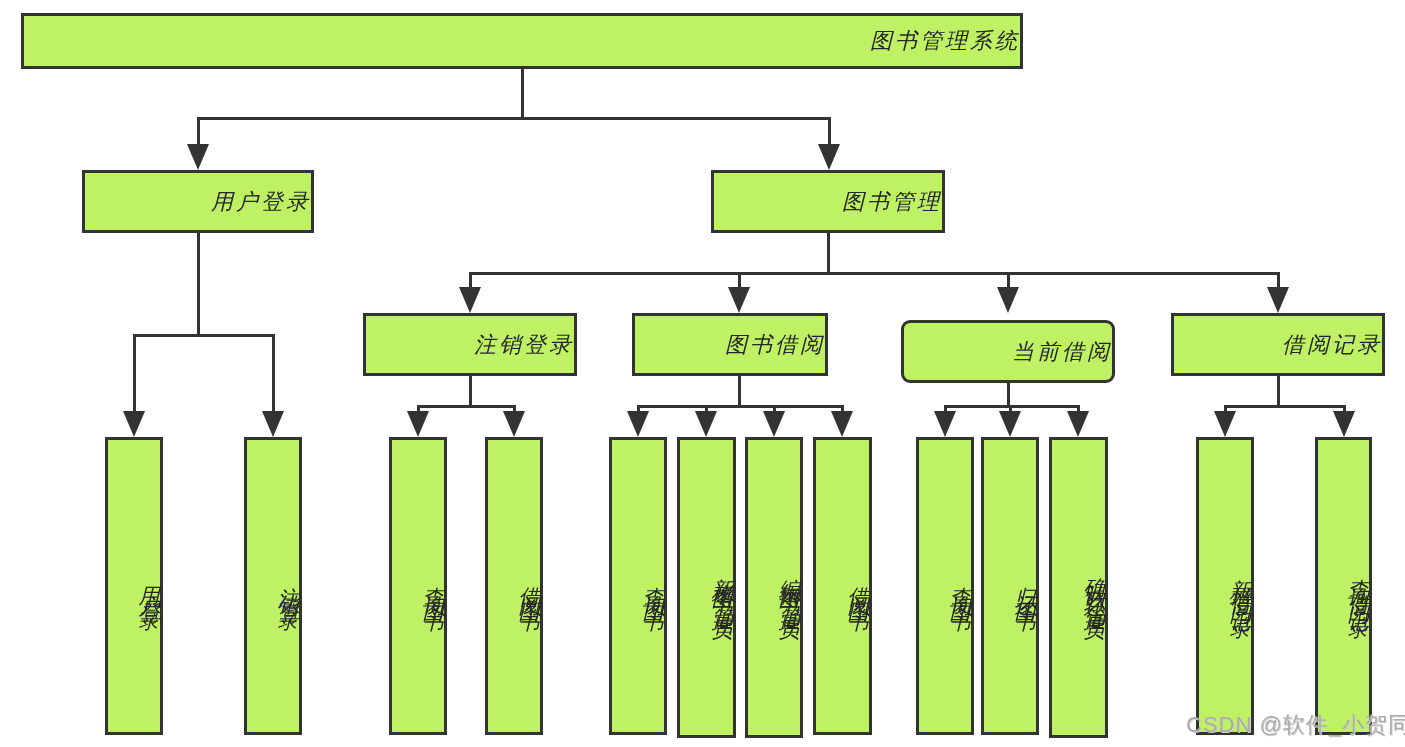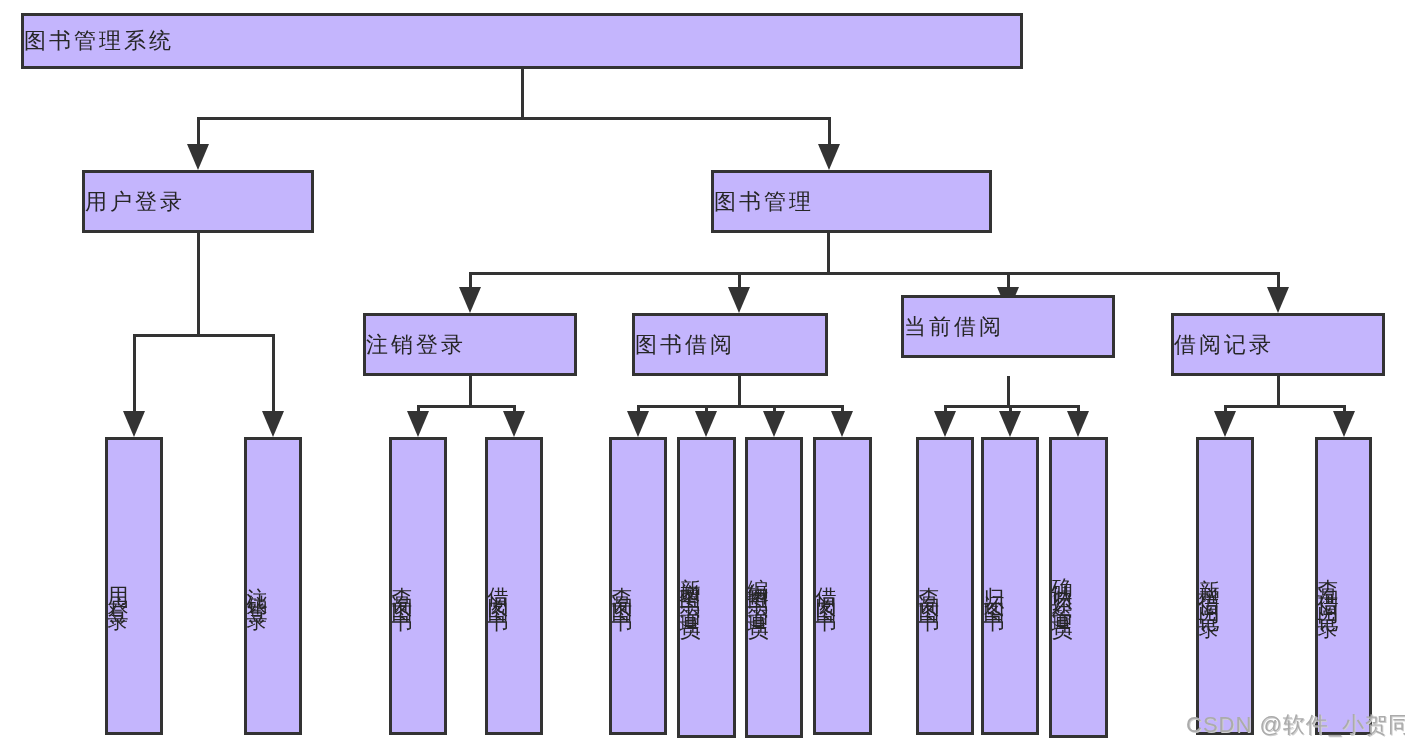--- a/index.html
+++ b/index.html
@@ -6,27 +6,28 @@
   #canvas{
     position:relative;
     width:1405px;height:747px;
     background:#ffffff;
     font-family:"Liberation Sans","DejaVu Sans",sans-serif;
     overflow:hidden;
   }
   .node{
     position:absolute;
     box-sizing:border-box;
-    background:#c4b5fd;
+    background:#bef264;
     border:3px solid #333333;
     display:flex;
     align-items:center;
-    justify-content:flex-start;
+    justify-content:flex-end;
     color:#262626;
     z-index:2;
+    font-style:italic;
   }
   .node span{
     font-size:22px;
     letter-spacing:3px;
     white-space:nowrap;
   }
   .node.vert span{
     writing-mode:vertical-rl;
     font-size:21px;
     letter-spacing:8px;
@@ -65,30 +66,30 @@
 <body>
 
 <div id="canvas">
   <div class="watermark">CSDN @软件_小贺同学</div>
 <div class="node" style="left: 21px; top: 13px; width: 1002px; height: 56px;">
       <span>图书管理系统</span>
     </div>
     <div class="node" style="left: 82px; top: 170px; width: 232px; height: 63px;">
       <span>用户登录</span>
     </div>
-    <div class="node" style="left: 711px; top: 170px; width: 281px; height: 63px;">
+    <div class="node" style="left: 711px; top: 170px; width: 234px; height: 63px;">
       <span>图书管理</span>
     </div>
     <div class="node" style="left: 363px; top: 313px; width: 214px; height: 63px;">
       <span>注销登录</span>
     </div>
     <div class="node" style="left: 632px; top: 313px; width: 196px; height: 63px;">
       <span>图书借阅</span>
     </div>
-    <div class="node" style="left: 901px; top: 295px; width: 214px; height: 63px;">
+    <div class="node" style="left: 901px; top: 320px; width: 214px; height: 63px; border-radius: 9px;">
       <span>当前借阅</span>
     </div>
     <div class="node" style="left: 1171px; top: 313px; width: 214px; height: 63px;">
       <span>借阅记录</span>
     </div>
     <div class="node vert" style="left: 105px; top: 437px; width: 58px; height: 298px;">
       <span>用户登录</span>
     </div>
     <div class="node vert" style="left: 244px; top: 437px; width: 58px; height: 298px;">
       <span>注销登录</span>

